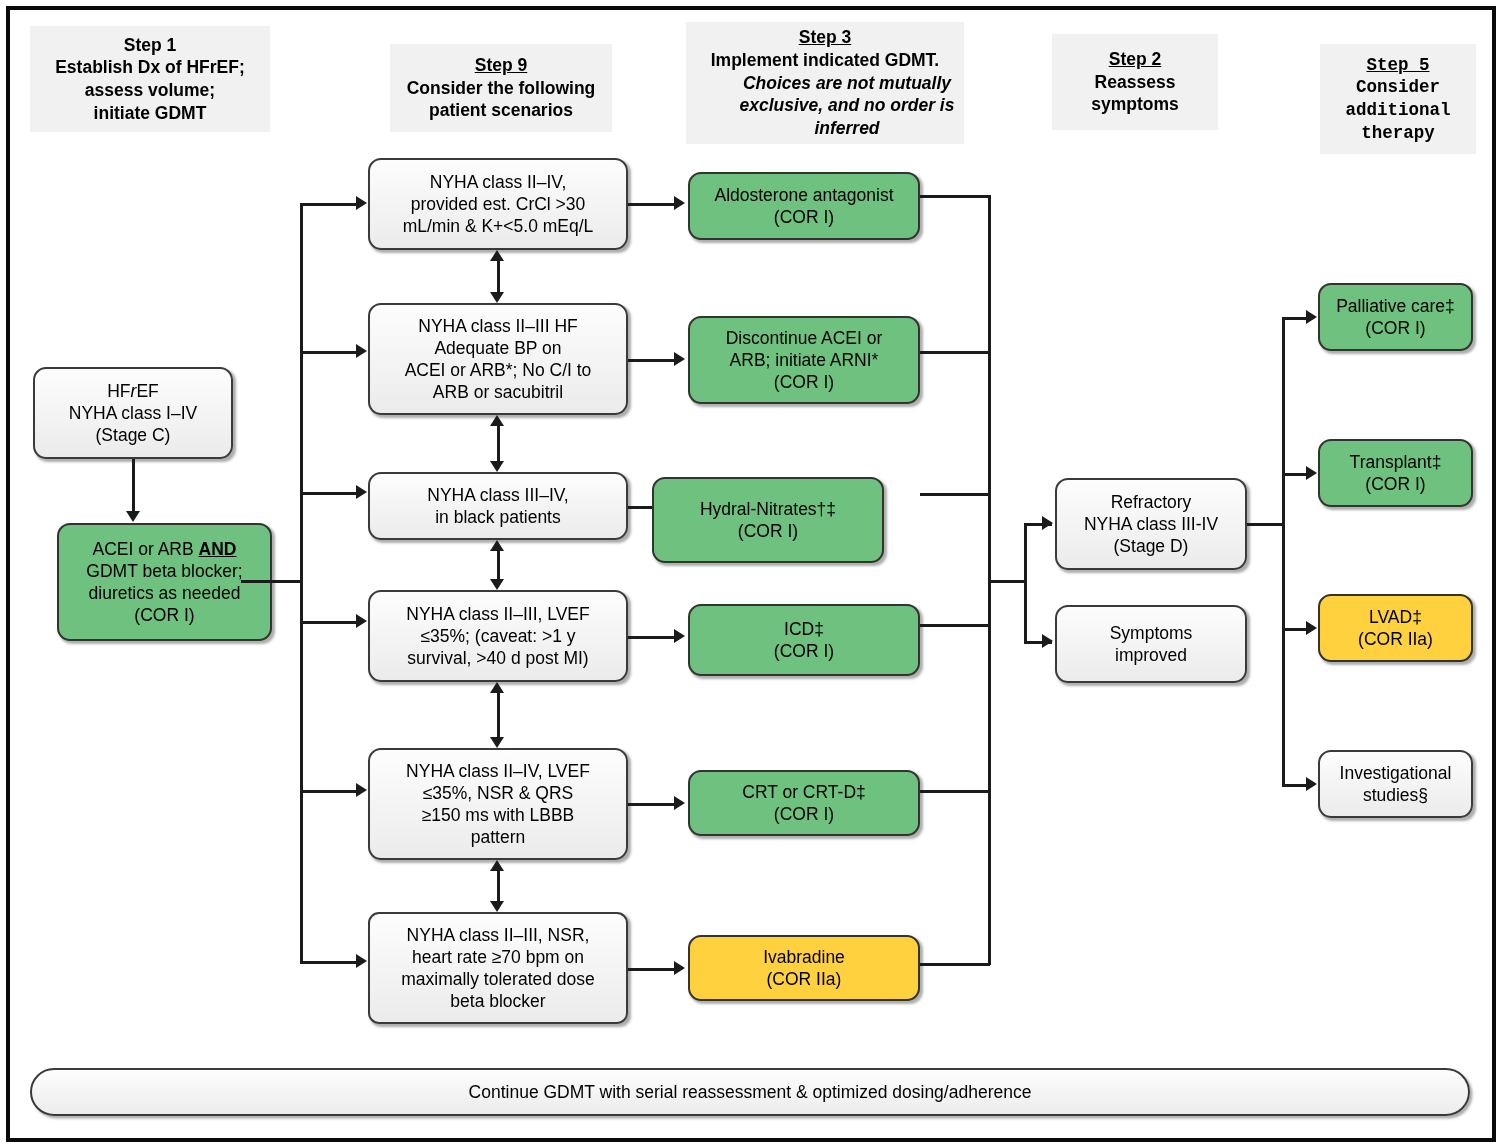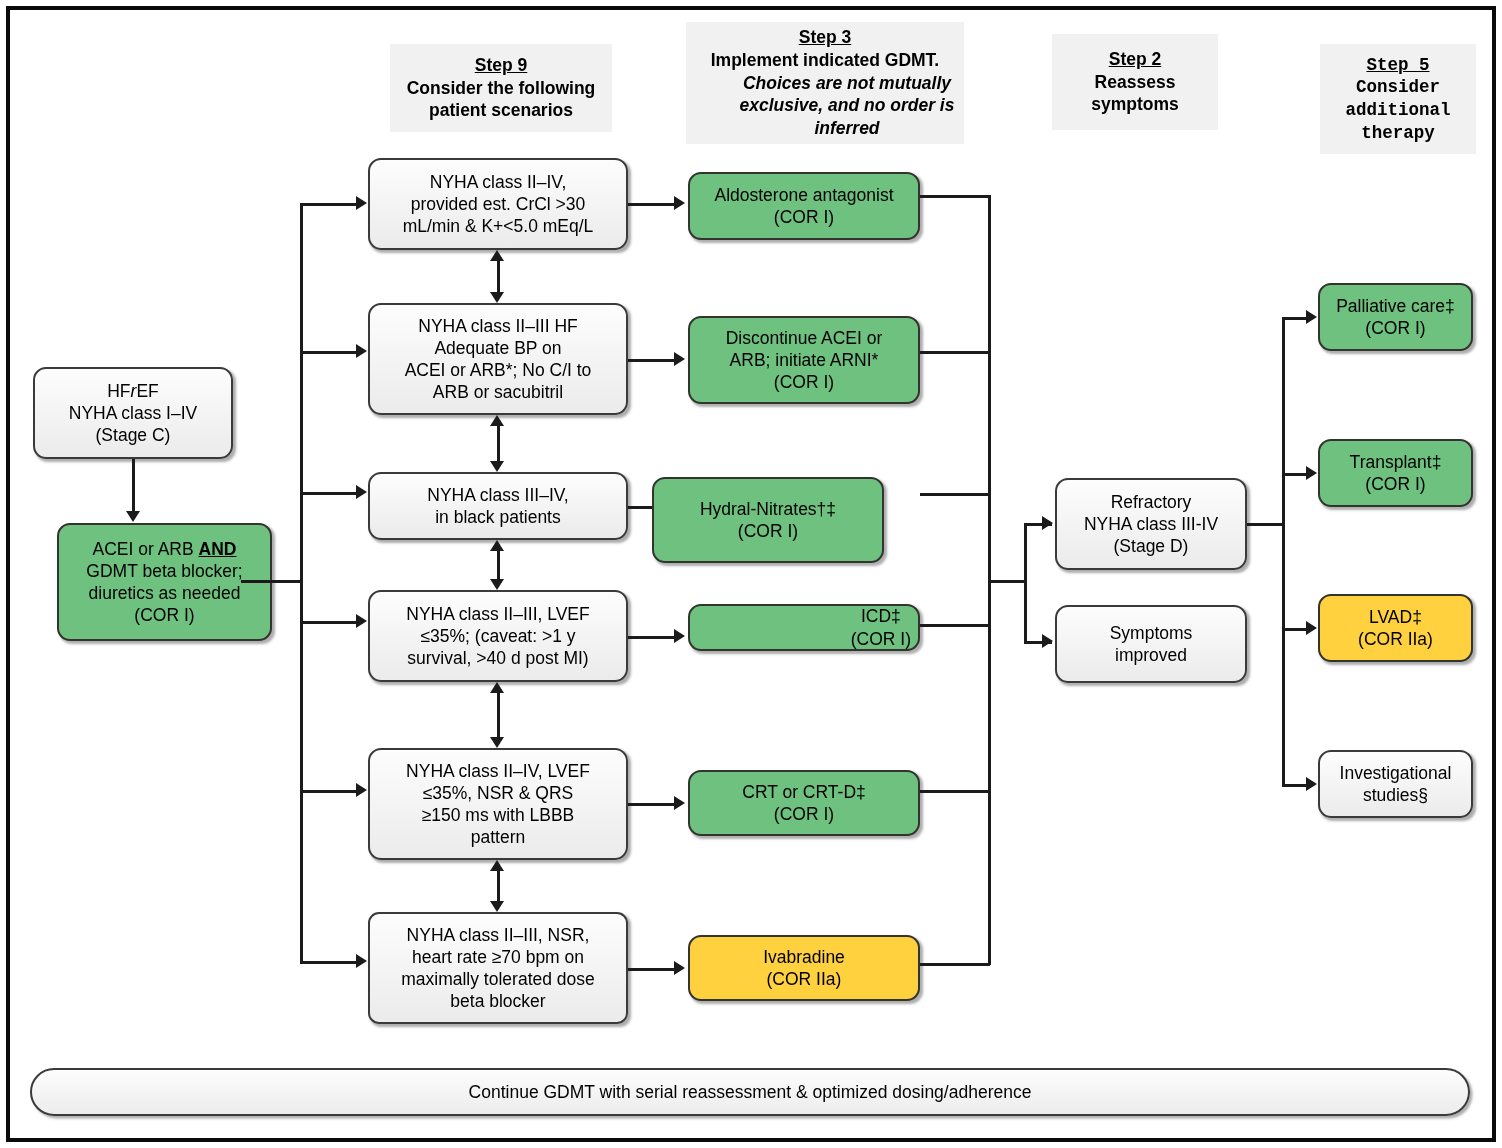--- a/index.html
+++ b/index.html
@@ -54,20 +54,23 @@
     box-shadow:2.5px 2.5px 2.5px rgba(60,60,60,0.42);
   }
 </style>
 </head>
 <body>
 
 <div id="page">
 
   <div id="frame"></div>
 
+  <div class="hdr" style="left:30px;top:26px;width:240px;height:106px;">
+      <div>Step 1<br>Establish Dx of HFrEF;<br>assess volume;<br>initiate GDMT</div>
+    </div>
   <div class="hdr" style="left:390px;top:44px;width:222px;height:88px;">
       <div><span class="u">Step 9</span><br>Consider the following<br>patient scenarios</div>
     </div>
   <div class="hdr" style="left:686px;top:22px;width:278px;height:122px;">
       <div><span class="u">Step 3</span><br>Implement indicated GDMT.<br><span class="it">Choices are not mutually</span><br><span class="it">exclusive, and no order is</span><br><span class="it">inferred</span></div>
     </div>
   <div class="hdr" style="left:1052px;top:34px;width:166px;height:96px;">
       <div><span class="u">Step 2</span><br>Reassess<br>symptoms</div>
     </div>
   <div class="hdr" style="left:1320px;top:44px;width:156px;height:110px;font-family:Liberation Mono, monospace;">
@@ -165,21 +168,21 @@
 
   <div class="box green" style="left:688px;top:172px;width:232px;height:68px;">
     <div class="inner">Aldosterone antagonist<br>(COR I)</div>
   </div>
   <div class="box green" style="left:688px;top:316px;width:232px;height:88px;">
     <div class="inner">Discontinue ACEI or<br>ARB; initiate ARNI*<br>(COR I)</div>
   </div>
   <div class="box green" style="left:652px;top:477px;width:232px;height:86px;">
     <div class="inner">Hydral-Nitrates†‡<br>(COR I)</div>
   </div>
-  <div class="box green" style="left:688px;top:604px;width:232px;height:47px;justify-content:flex-end;">
+  <div class="box green" style="left:688px;top:604px;width:232px;height:72px;">
     <div class="inner">ICD‡<br>(COR I)</div>
   </div>
   <div class="box green" style="left:688px;top:770px;width:232px;height:66px;">
     <div class="inner">CRT or CRT-D‡<br>(COR I)</div>
   </div>
   <div class="box yellow" style="left:688px;top:935px;width:232px;height:66px;">
     <div class="inner">Ivabradine<br>(COR IIa)</div>
   </div>
 
   <div class="ln h" style="left:920px;top:195px;width:70px;"></div>

